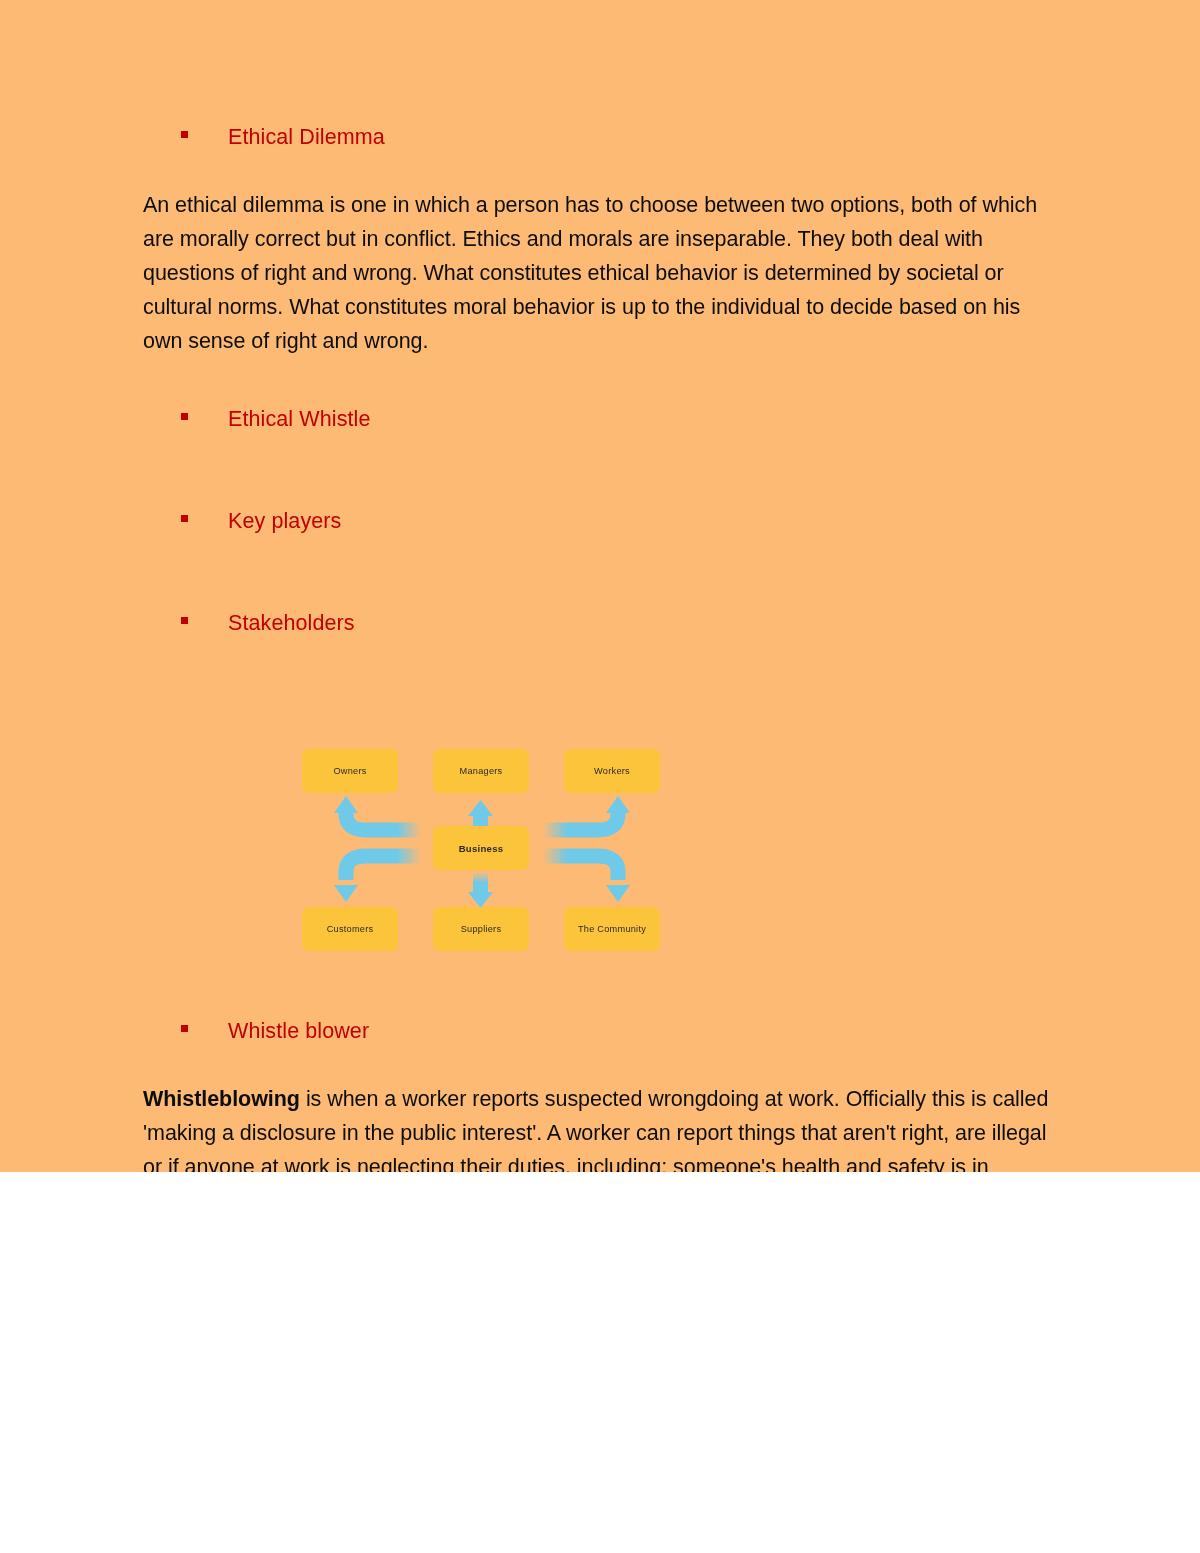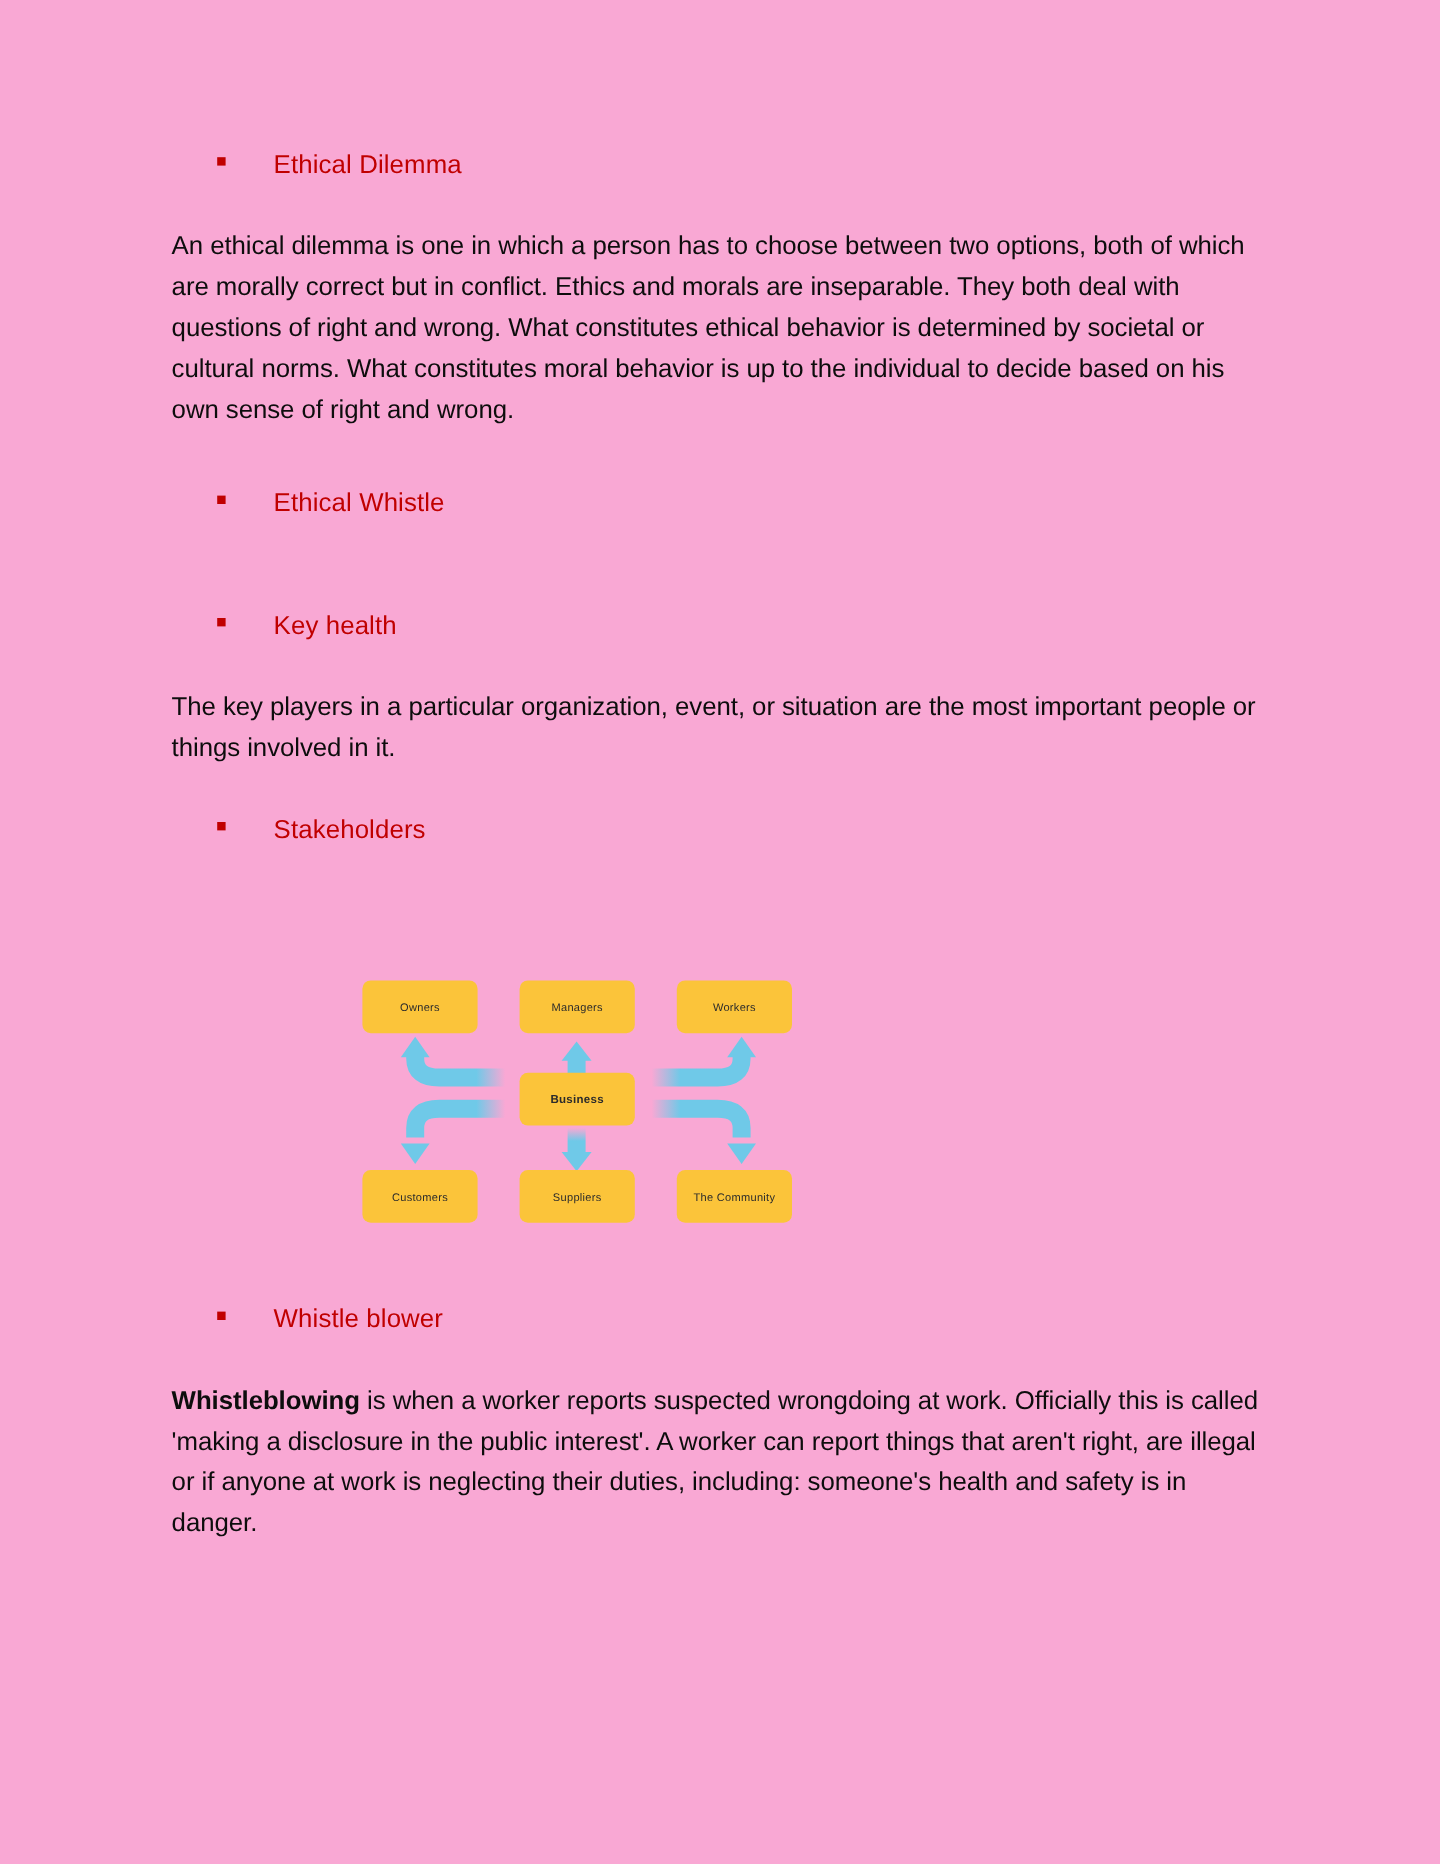--- a/index.html
+++ b/index.html
@@ -8,22 +8,22 @@
     padding: 0;
     background: #ffffff;
   }
   body {
     font-family: "Liberation Sans", sans-serif;
     color: #000000;
   }
   .page {
     position: relative;
     width: 1200px;
-    height: 1553px;
-    background: #f9a8d4;
+    height: 1172px;
+    background: #fdba74;
     overflow: hidden;
     box-sizing: border-box;
   }
   .content {
     position: absolute;
     left: 143px;
     top: 120px;
     width: 915px;
   }
 
@@ -102,24 +102,23 @@
     <div class="heading-row">
       <span class="bullet-square"></span>
       <span class="heading-text">Ethical Whistle</span>
     </div>
     <div class="gap-md"></div>
 
     <div class="gap-md"></div>
 
     <div class="heading-row">
       <span class="bullet-square"></span>
-      <span class="heading-text">Key health</span>
-    </div>
-    <div class="gap-md"></div>
-    <p class="para">The key players in a particular organization, event, or situation are the most important people or things involved in it.</p>
+      <span class="heading-text">Key players</span>
+    </div>
+    <div class="gap-md"></div>
 
     <div class="gap-md"></div>
 
     <div class="heading-row">
       <span class="bullet-square"></span>
       <span class="heading-text">Stakeholders</span>
     </div>
     <div class="gap-md"></div>
 
     <div class="gap-xl"></div>

